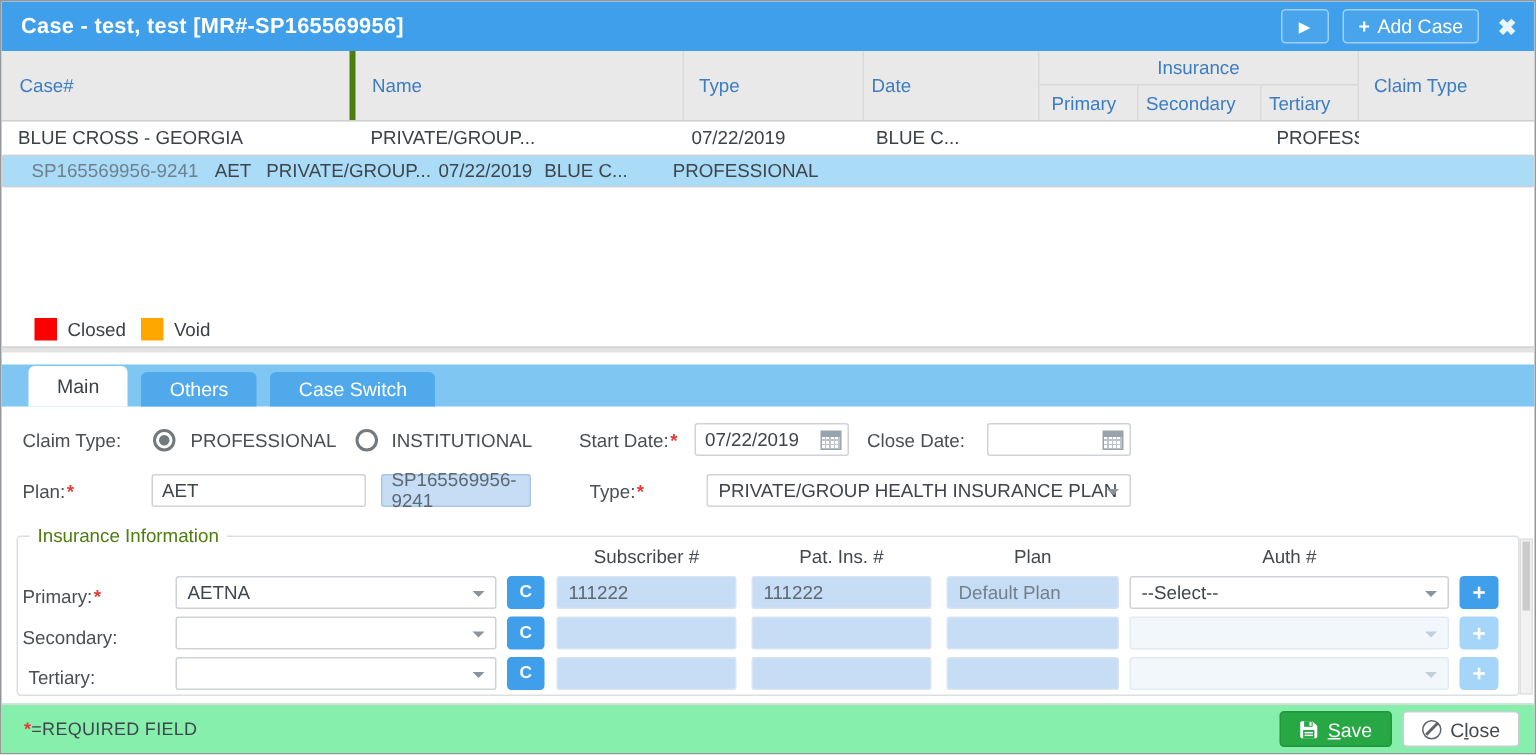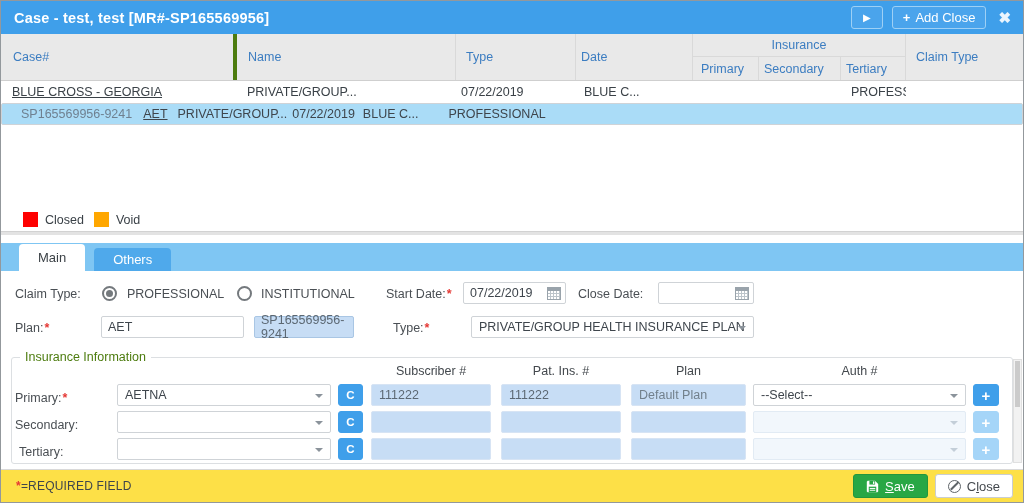--- a/index.html
+++ b/index.html
@@ -31,21 +31,21 @@
   .h-ter  { grid-area:2/7/3/8; padding-left:5px; border-right:1px solid #d9d9d9; }
   .h-claim{ grid-area:1/8/3/9; padding-left:10px; }
 
   
   .trow { position:absolute; left:0; width:100%; height:22px;
           display:grid; grid-template-columns:236px 219px 120px 117px 66px 82px 65px 1fr;
           align-items:center; font-size:12.5px; color:#3a4147; cursor:pointer; }
   .trow.sel { background:#aadcf7; }
   .trow .cell { overflow:hidden; white-space:nowrap; padding-left:10px; }
   .cell.case { padding-left:12px; color:#6f8090; }
-  .cell.name { padding-left:11px;text-decoration:underline; }
+  .cell.name { padding-left:11px; }
   .cell.date { padding-left:5px; }
   .cell.prim { padding-left:8px; }
 
   
   .legend { position:absolute; top:211px; left:22px; display:flex; align-items:center; font-size:12.5px; color:#3a4147; }
   .sw { width:15px; height:15px; display:inline-block; }
   .legend span.t { margin:0 10px 0 7px; }
 
   .split { position:absolute; top:230px; left:0; right:0; height:4px; background:#e3e3e3; border-top:1px solid #d2d2d2; }
 
@@ -86,21 +86,21 @@
   .plusbtn.dim { background:#a5d5f8; border-color:#a5d5f8; }
 
   fieldset.ins { position:absolute; left:10px; top:349px; width:1002px; height:114px; border:1px solid #dcdfe2; border-radius:3px; }
   fieldset.ins legend { margin-left:8px; padding:0 5px; font-size:12.5px; color:#4d7c0f; }
   .colhdr { position:absolute; top:363px; height:15px; font-size:12.5px; color:#43484d; text-align:center; }
 
   .sbar { position:absolute; left:1012px; top:358px; width:9px; height:104px; background:#f2f2f2; border:1px solid #e0e0e0; }
   .sbar .thumb { position:absolute; left:1px; right:1px; top:1px; height:46px; background:#cbcbcb; }
 
   
-  .footer { position:absolute; left:0; right:0; bottom:0; height:33px; background:#fde047; border-top:1px solid #d9d9d9;
+  .footer { position:absolute; left:0; right:0; bottom:0; height:33px; background:#86efac; border-top:1px solid #d9d9d9;
             display:flex; align-items:center; font-size:12px; color:#3e454c; }
   .note { margin-left:14px; letter-spacing:.2px; }
   .fbtns { margin-left:auto; margin-right:10px; display:flex; gap:7px; }
   .btn { height:24px; border-radius:3px; display:flex; align-items:center; gap:6px; padding:0 12px; font-size:13px; cursor:pointer; }
   .btn-save { background:#28a745; border:1px solid #23963e; color:#fff; }
   .btn-close { background:#fff; border:1px solid #c9cdd1; color:#44494e; }
   .u { text-decoration:underline; }
   .no-icon { width:13px; height:13px; border:1.5px solid #5f6569; border-radius:50%; position:relative; display:inline-block; }
   .no-icon::after { content:""; position:absolute; left:0px; right:0px; top:50%; height:1.5px; margin-top:-1px; background:#5f6569; transform:rotate(-45deg); }
 </style>
@@ -110,21 +110,21 @@
 <div class="win">
 
   <div class="titlebar">
     <span class="title">Case - test, test [MR#-SP165569956]</span>
     <div class="tb-actions">
       <div class="tb-btn play-btn">
         <span>▶</span>
       </div>
       <div class="tb-btn addcase-btn">
         <span class="plus">+</span>
-        <span>Add Close</span>
+        <span>Add Case</span>
       </div>
       <span class="x-icon">✖</span>
     </div>
   </div>
 
   <div class="ghdr">
     <div class="c h-case">Case#</div>
     <div class="c h-name">Name</div>
     <div class="c h-date">Date</div>
     <div class="c h-type">Type</div>
@@ -160,20 +160,21 @@
     <span class="t">Closed</span>
     <span class="sw" style="background:#ffa700;"></span>
     <span class="t">Void</span>
   </div>
 
   <div class="split"></div>
 
   <div class="tabstrip">
     <div class="tab active">Main</div>
     <div class="tab">Others</div>
+    <div class="tab">Case Switch</div>
   </div>
 
   <div class="lbl" style="left:14px; top:282px;">Claim Type:</div>
   <div class="radio on" style="left:101px; top:285px;"></div>
   <div class="lbl" style="left:126px; top:282px;">PROFESSIONAL</div>
   <div class="radio" style="left:236px; top:285px;"></div>
   <div class="lbl" style="left:260px; top:282px;">INSTITUTIONAL</div>
 
   <div class="lbl" style="left:385px; top:282px;">
     <span>Start Date:</span>

